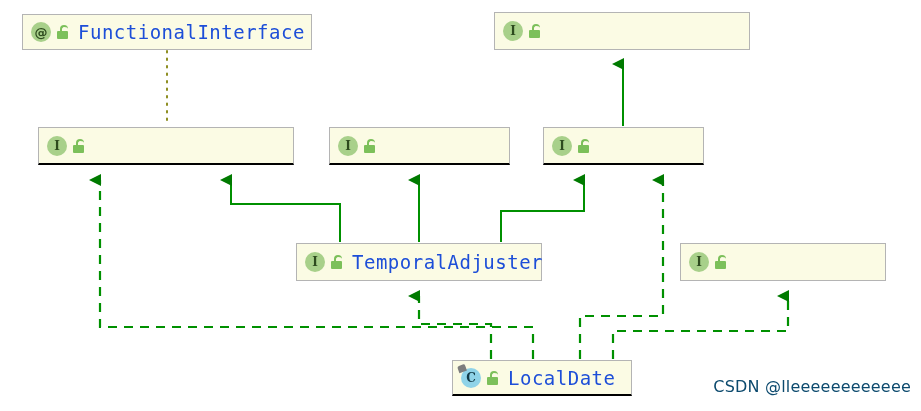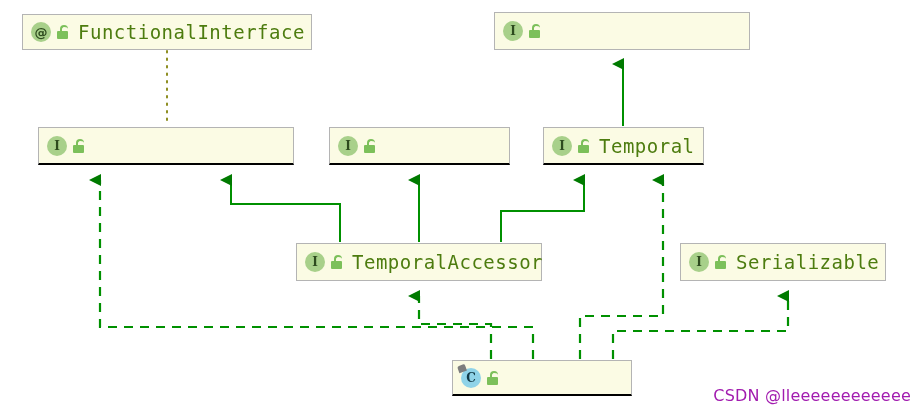--- a/index.html
+++ b/index.html
@@ -28,21 +28,21 @@
     white-space: nowrap;
     z-index: 5;
   }
   .node.selected-underline {
     border-bottom: 2px solid #000000;
   }
   .node-label {
     font-family: "DejaVu Sans Mono", "Liberation Mono", monospace;
     font-size: 19px;
     letter-spacing: 0.5px;
-    color: #4d7c0f;
+    color: #1d4ed8;
     padding-left: 9px;
   }
   
   .icon-badge {
     width: 20px;
     height: 20px;
     border-radius: 50%;
     background: #a8d08a;
     color: #2d4a1e;
     font-family: "DejaVu Serif", "Liberation Serif", serif;
@@ -110,24 +110,24 @@
     left: 0;
     top: 0;
     width: 921px;
     height: 411px;
     z-index: 2;
   }
   
   #watermark {
     position: absolute;
     right: 10px;
-    bottom: 6px;
+    bottom: 15px;
     font-family: "DejaVu Sans", "Liberation Sans", sans-serif;
     font-size: 16px;
-    color: #a21caf;
+    color: #0c4a6e;
     letter-spacing: 0.2px;
     z-index: 8;
     user-select: none;
   }
 </style>
 </head>
 <body>
 
 <div id="diagram-root">
 
@@ -174,35 +174,34 @@
   </div>
 
   <div class="node selected-underline" style="left:329px; top:127px; width:181px; height:38px;">
     <span class="icon-badge">I</span>
     <span class="icon-lock"></span>
   </div>
 
   <div class="node selected-underline" style="left:543px; top:127px; width:161px; height:38px;">
     <span class="icon-badge">I</span>
     <span class="icon-lock"></span>
-    <span class="node-label">Temporal</span>
   </div>
 
   <div class="node" style="left:296px; top:243px; width:246px; height:38px;">
     <span class="icon-badge">I</span>
     <span class="icon-lock"></span>
-    <span class="node-label">TemporalAccessor</span>
+    <span class="node-label">TemporalAdjuster</span>
   </div>
 
   <div class="node" style="left:680px; top:243px; width:206px; height:38px;">
     <span class="icon-badge">I</span>
     <span class="icon-lock"></span>
-    <span class="node-label">Serializable</span>
   </div>
 
   <div class="node selected-underline" style="left:452px; top:360px; width:180px; height:36px;">
     <span class="icon-badge klass">C</span>
     <span class="icon-lock"></span>
+    <span class="node-label">LocalDate</span>
   </div>
 
   <div id="watermark">CSDN @lleeeeeeeeeeee</div>
 
 </div>
 
 </body></html>

